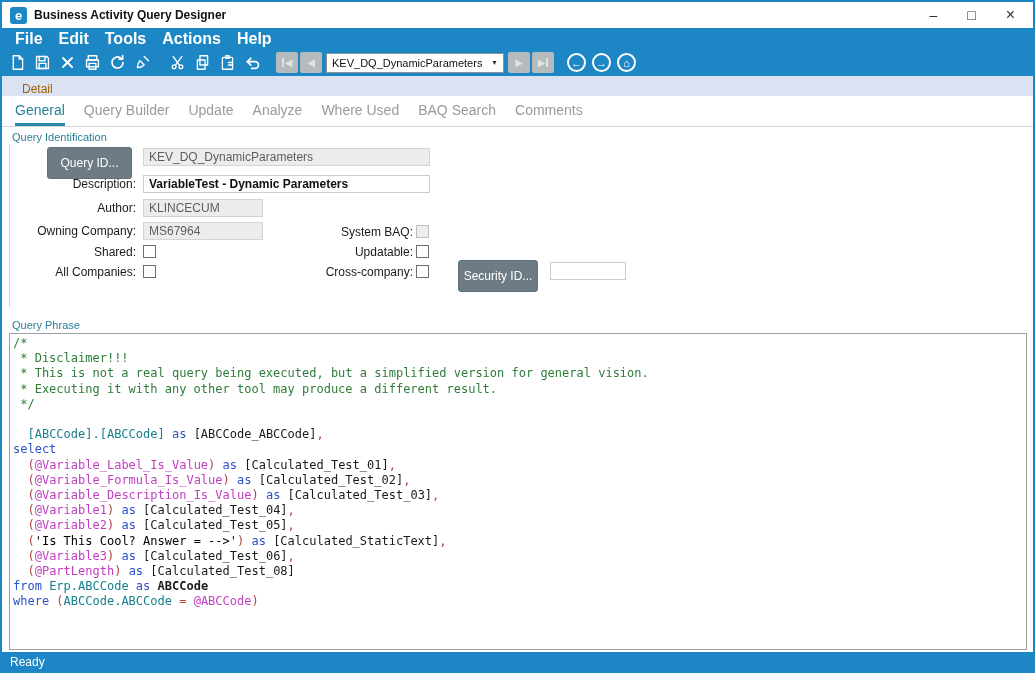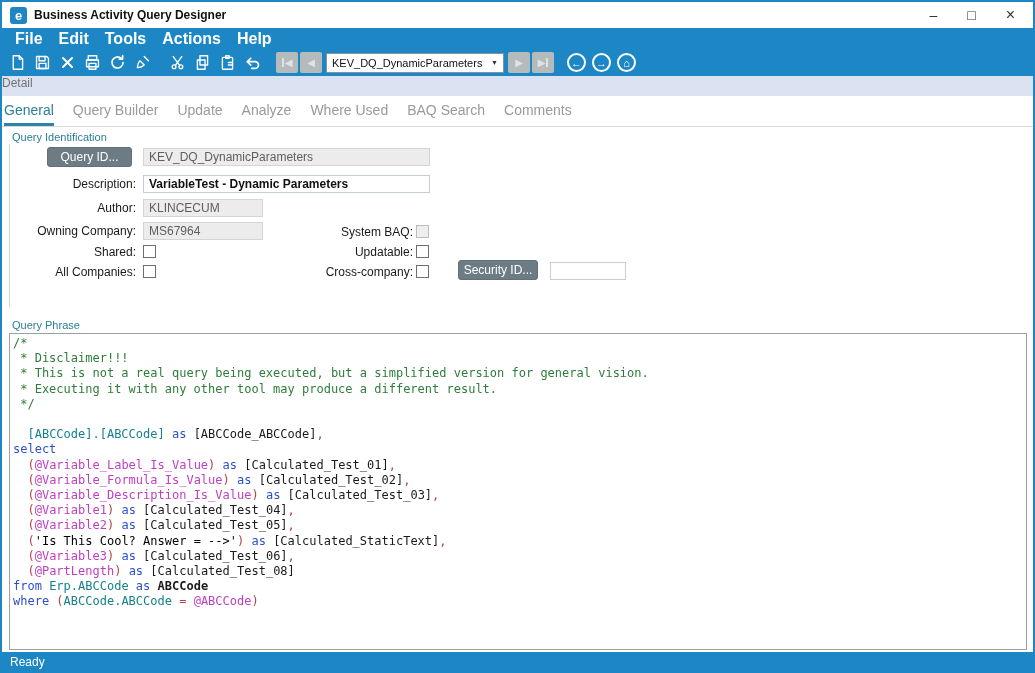--- a/index.html
+++ b/index.html
@@ -24,37 +24,37 @@
   .nav-btn{width:22px;height:21px;background:#b5babd;border-radius:2px;display:flex;align-items:center;
            justify-content:center;color:#e0e3e5;font-size:10px;margin:0 1px;}
   .nav-bar{width:2px;height:9px;background:#e0e3e5;margin-right:1px;}
   .combo{width:178px;height:20px;background:#fff;border:1px solid #8a9196;display:flex;align-items:center;
          padding:0 5px;font-size:11px;color:#111;margin:0 3px;box-sizing:border-box;}
   .combo-arrow{margin-left:auto;font-size:7px;color:#333;}
   .circle-btn{width:19px;height:19px;border:2px solid #fff;border-radius:50%;color:#fff;display:flex;
               align-items:center;justify-content:center;font-size:11px;margin-left:6px;box-sizing:border-box;}
   .circle-first{margin-left:12px;}
   
-  .detailbar{flex:0 0 20px;background:#dbe2f2;display:flex;align-items:flex-start;padding-left:0;
-             font-size:12px;color:#737373;border-bottom:1px solid #fff;}
-  
-  .tabs{flex:0 0 29px;display:flex;align-items:flex-end;padding-left:2px;border-bottom:1px solid #d8d8d8;text-align:center;}
+  .detailbar{flex:0 0 20px;background:#dbe2f2;display:flex;align-items:flex-end;padding-left:20px;
+             font-size:12px;color:#a16207;border-bottom:1px solid #fff;}
+  
+  .tabs{flex:0 0 29px;display:flex;align-items:flex-end;padding-left:13px;border-bottom:1px solid #d8d8d8;text-align:center;}
   .tab{font-size:14px;color:#9a9a9a;margin-right:19px;padding-bottom:5px;border-bottom:3px solid transparent;}
   .tab.active{color:#2a7f96;border-bottom-color:#2a85a8;}
   
   .content{flex:1;display:flex;flex-direction:column;min-height:0;background:#fff;}
   .group-label{color:#2a7f96;font-size:11px;margin:4px 0 1px 10px;flex:0 0 auto;}
   .qi-group{position:relative;margin-left:7px;border-left:1px solid #ccd5de;flex:0 0 163px;}
   .lbl{position:absolute;text-align:right;font-size:12px;color:#1a1a1a;height:18px;line-height:18px;}
   .fld{position:absolute;height:18px;box-sizing:border-box;border:1px solid #c6cdd4;font-size:12px;
        padding:0 5px;font-family:"Liberation Sans",sans-serif;outline:none;}
   .ro{background:#ececec;border-color:#d4d4d4;color:#5e5e5e;}
   .ed{background:#fff;color:#111;font-weight:bold;}
   .btn{position:absolute;background:#6d7b85;color:#fff;font-size:12px;border:1px solid #61707a;
-       border-radius:3px;height:20px;display:flex;align-items:center;justify-content:center;
+       border-radius:3px;height:32px;display:flex;align-items:center;justify-content:center;
        font-family:"Liberation Sans",sans-serif;box-sizing:border-box;}
   .cb{position:absolute;width:13px;height:13px;border:1px solid #6e6e6e;background:#fff;box-sizing:border-box;}
   .cb.disabled{border-color:#bcbcbc;background:#eeeeee;}
   
   .code-box{flex:1;margin:1px 6px 2px 7px;border:1px solid #9aa0a6;background:#fff;overflow:hidden;
             padding:2px 0 0 3px;min-height:0;}
   .code-line{font-family:"DejaVu Sans Mono",monospace;font-size:12px;line-height:15.2px;
              white-space:pre;color:#111;}
   .kw{color:#2b50c8;}
   .tbl{color:#17808c;}

